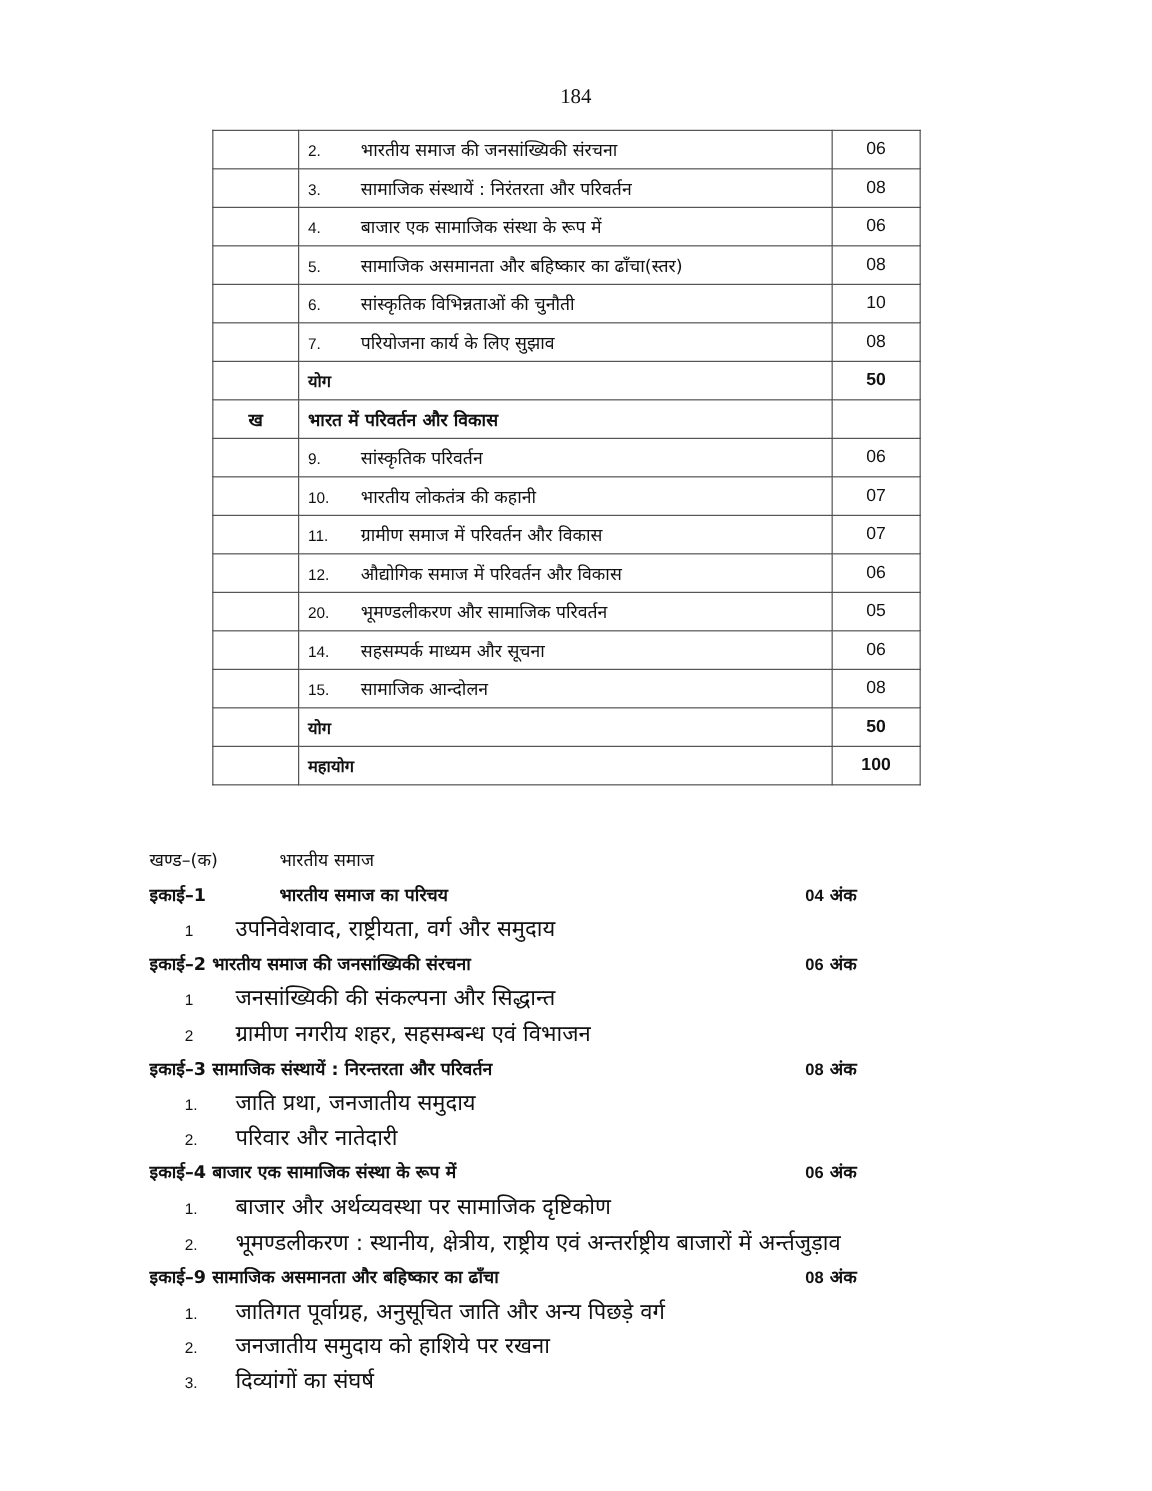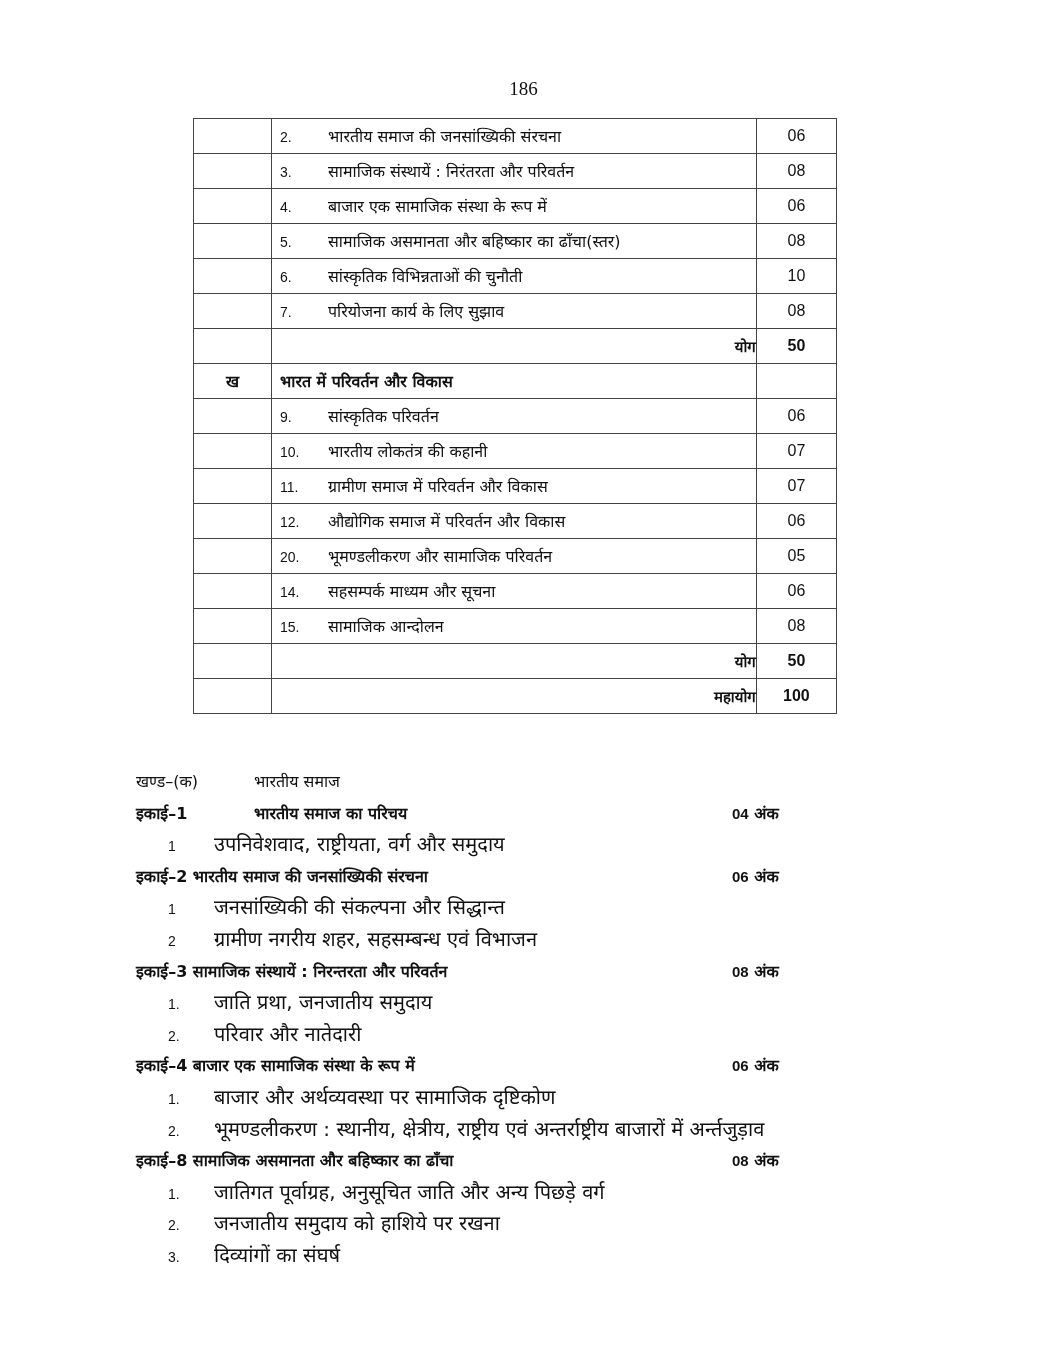--- a/index.html
+++ b/index.html
@@ -43,21 +43,21 @@
     td.c-topic { width: 482px; padding-left: 8px !important; }
     td.c-marks { width: 80px; text-align: center; font-family: "Liberation Sans", sans-serif; font-size: 15px; }
     td.c-marks.bold { font-weight: bold; }
     .num {
       display: inline-block;
       width: 48px;
       font-family: "Liberation Sans", sans-serif;
       font-size: 14px;
     }
     .topic { font-size: 16px; }
-    .total { display:block; text-align: right; font-weight: bold; font-size: 15px; }
+    .total { display:block; text-align: left; font-weight: bold; font-size: 15px; }
     .sec-title { font-weight: bold; font-size: 16px; }
 
     .syllabus {
       position: absolute;
       top: 766px;
       left: 136px;
       width: 700px;
     }
     .syl-line {
       position: relative;
@@ -82,21 +82,21 @@
       width: 46px;
       padding-left: 32px;
       font-family: "Liberation Sans", sans-serif;
       font-size: 14px;
     }
     .sub-line .sub-text { font-size: 20px; }
   </style>
 </head>
 <body>
 
-<div class="page-number">186</div>
+<div class="page-number">184</div>
 
 <table class="marks">
   <tbody>
 
     <tr>
       <td class="c-sec"></td>
       <td class="c-topic"><span class="num">2.</span><span class="topic">भारतीय समाज की जनसांख्यिकी संरचना</span></td>
       <td class="c-marks">06</td>
     </tr>
     <tr>
@@ -231,21 +231,21 @@
     <span class="unit-marks"><span class="n">06</span> <span>अंक</span></span>
   </div>
   <div class="syl-line sub-line">
     <span class="sub-num">1.</span><span class="sub-text">बाजार और अर्थव्यवस्था पर सामाजिक दृष्टिकोण</span>
   </div>
   <div class="syl-line sub-line">
     <span class="sub-num">2.</span><span class="sub-text">भूमण्डलीकरण : स्थानीय, क्षेत्रीय, राष्ट्रीय एवं अन्तर्राष्ट्रीय बाजारों में अर्न्तजुड़ाव</span>
   </div>
 
   <div class="syl-line unit-line">
-    <span class="unit-label">इकाई–8</span> <span>सामाजिक असमानता और बहिष्कार का ढाँचा</span>
+    <span class="unit-label">इकाई–9</span> <span>सामाजिक असमानता और बहिष्कार का ढाँचा</span>
     <span class="unit-marks"><span class="n">08</span> <span>अंक</span></span>
   </div>
   <div class="syl-line sub-line">
     <span class="sub-num">1.</span><span class="sub-text">जातिगत पूर्वाग्रह, अनुसूचित जाति और अन्य पिछड़े वर्ग</span>
   </div>
   <div class="syl-line sub-line">
     <span class="sub-num">2.</span><span class="sub-text">जनजातीय समुदाय को हाशिये पर रखना</span>
   </div>
   <div class="syl-line sub-line">
     <span class="sub-num">3.</span><span class="sub-text">दिव्यांगों का संघर्ष</span>

